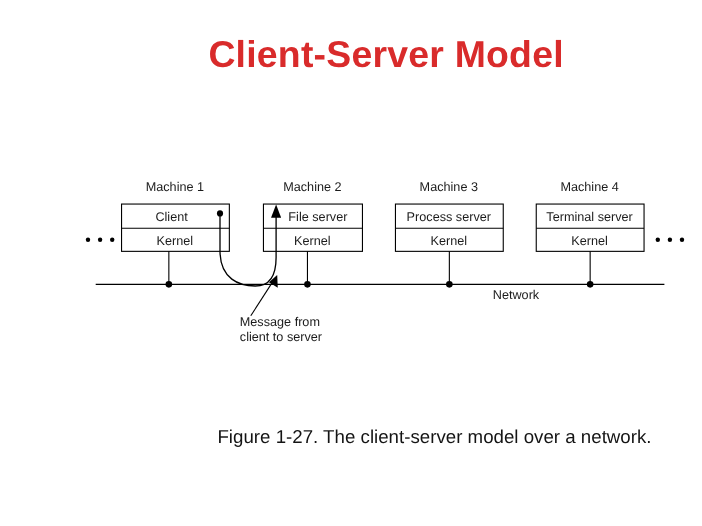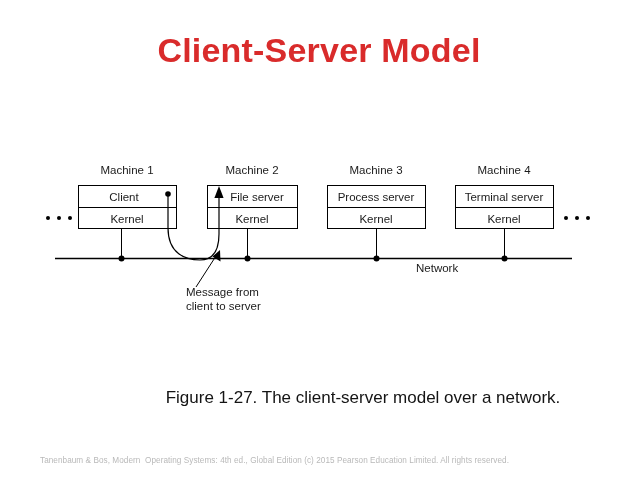--- a/index.html
+++ b/index.html
@@ -13,20 +13,21 @@
     position: relative;
     overflow: hidden;
     font-family: "Liberation Sans", sans-serif;
     -webkit-font-smoothing: antialiased;
   }
 
   .slide {
     position: absolute;
     inset: 0;
     background: #ffffff;
+    margin-left: 32px;
   }
 
   
   .slide-title {
     position: absolute;
     left: 0;
     top: 32px;
     width: 638px;
     text-align: center;
     font-size: 34px;
@@ -201,15 +202,14 @@
         <path class="dg-dot" d="M220,100 L220.5,111.5 L212.5,106.5 Z"></path>
         <text class="dg-note" x="186" y="146">Message from</text>
         <text class="dg-note" x="186" y="160">client to server</text>
       </g>
 
     </svg>
   </div>
 
   <div class="caption">Figure 1-27. The client-server model over a network.</div>
 
-  <div class="footer">Tanenbaum &amp; Bos, Modern  Operating Systems: 4th ed., Global Edition (c) 2015 Pearson Education Limited. All rights reserved.</div>
 
 </div>
 
 </body></html>

